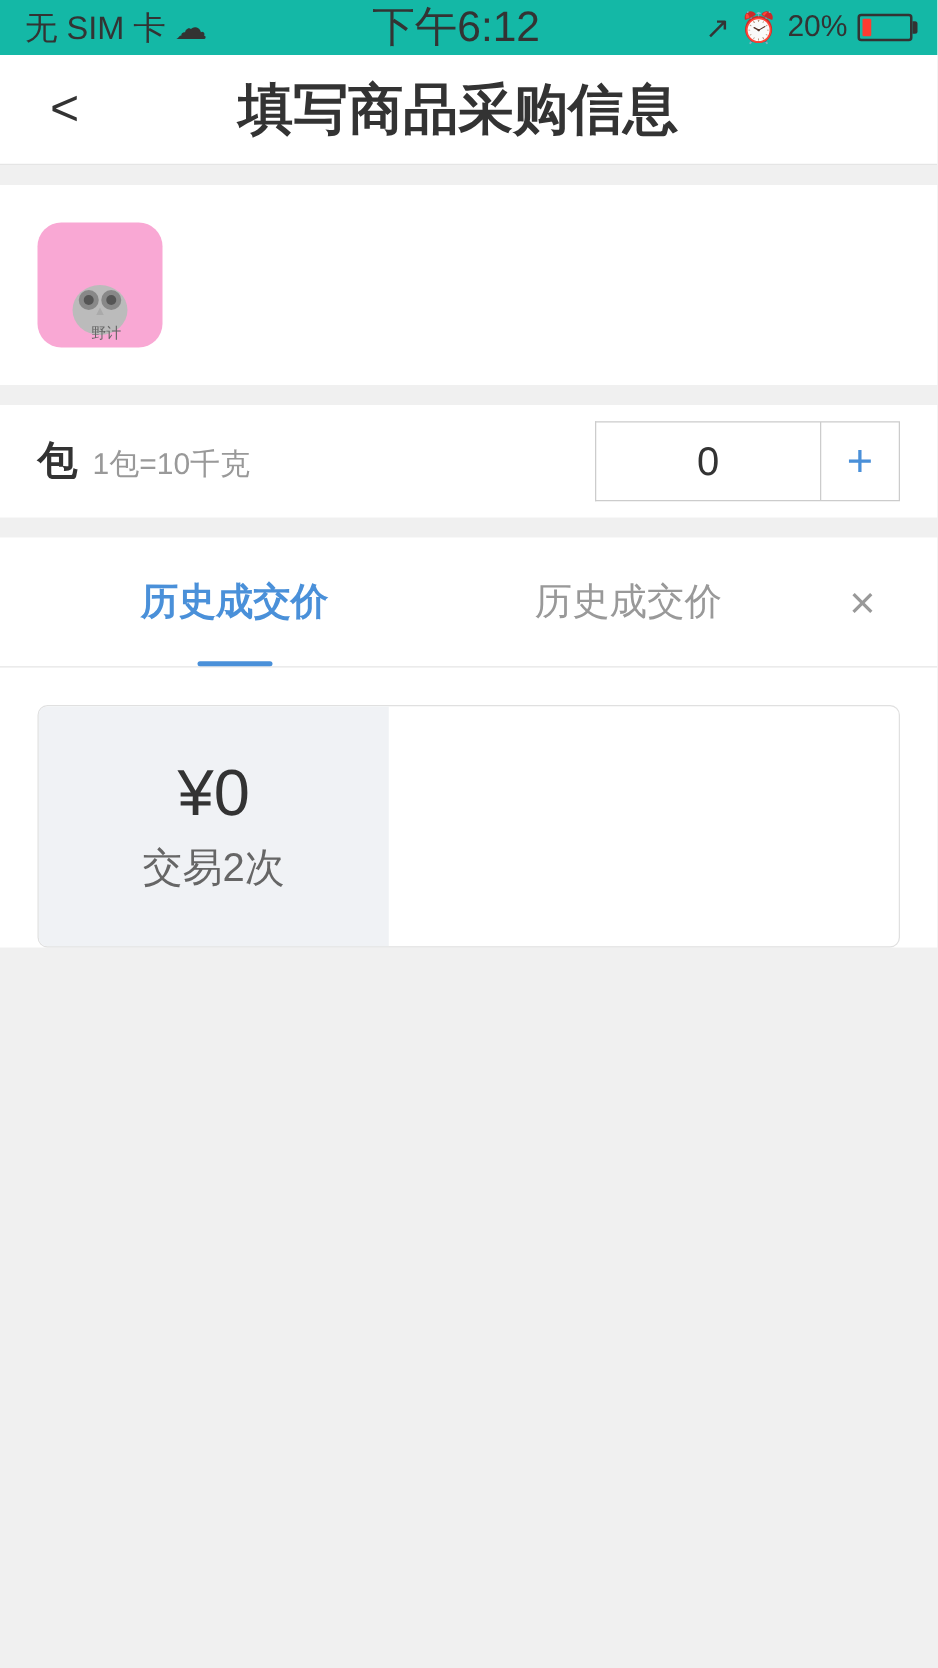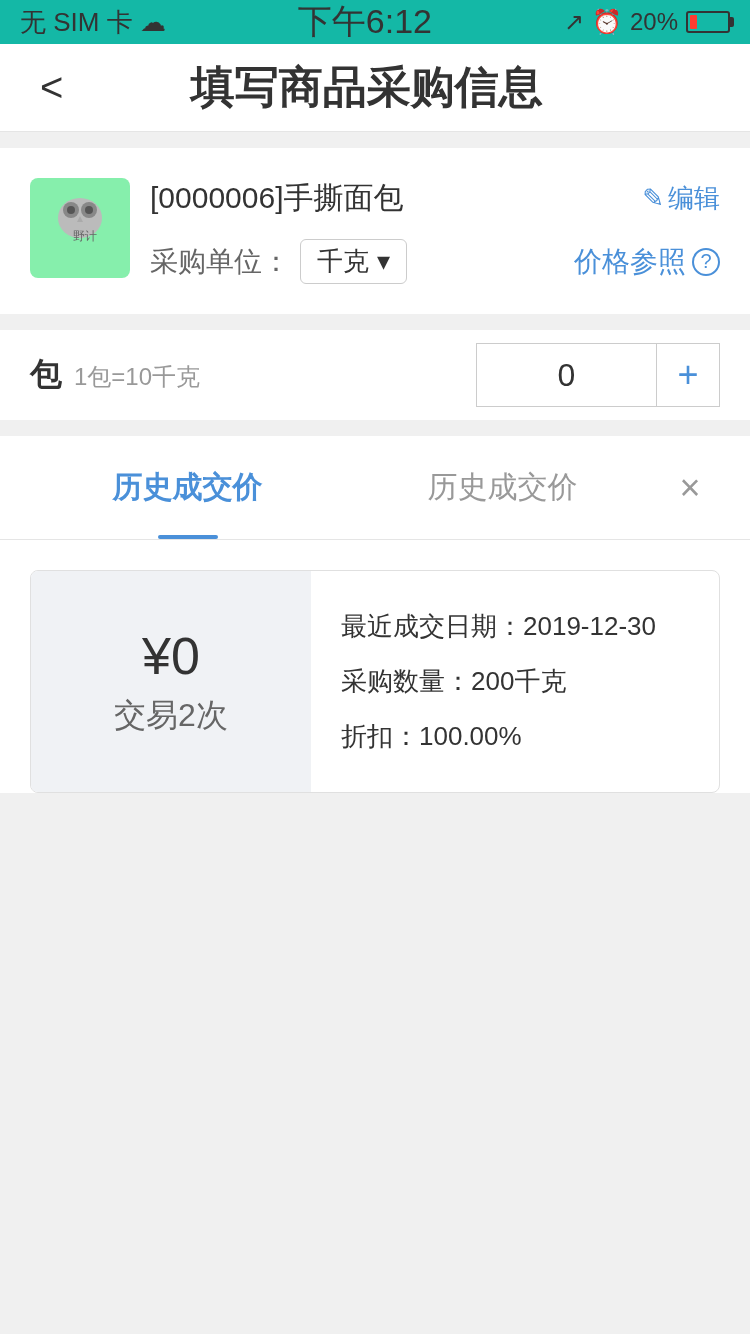--- a/index.html
+++ b/index.html
@@ -87,24 +87,24 @@
       padding: 30px;
     }
     .product-row {
       display: flex;
       align-items: flex-start;
       gap: 20px;
     }
     .product-thumb {
       width: 100px;
       height: 100px;
-      background: #86efac;
-      border-radius: 8px;
-      display: flex;
-      align-items: flex-start;
+      background: #f9a8d4;
+      border-radius: 19px;
+      display: flex;
+      align-items: flex-end;
       justify-content: center;
       flex-shrink: 0;
     }
     .product-info {
       flex: 1;
     }
     .product-name-row {
       display: flex;
       justify-content: space-between;
       align-items: center;
@@ -339,42 +339,20 @@
       <svg width="70" height="70" viewBox="0 0 70 70">
         <ellipse cx="35" cy="40" rx="22" ry="20" fill="#bbb"></ellipse>
         <circle cx="26" cy="32" r="8" fill="#888"></circle>
         <circle cx="44" cy="32" r="8" fill="#888"></circle>
         <circle cx="26" cy="32" r="4" fill="#555"></circle>
         <circle cx="44" cy="32" r="4" fill="#555"></circle>
         <polygon points="35,38 32,44 38,44" fill="#aaa"></polygon>
         <text x="28" y="62" font-size="12" fill="#666">野计</text>
       </svg>
     </div>
-    <div class="product-info">
-      <div class="product-name-row">
-        <div class="product-name">[0000006]手撕面包</div>
-        <div class="edit-btn">
-          <span>✎</span>
-          <span>编辑</span>
-        </div>
-      </div>
-      <div class="purchase-unit-row">
-        <div style="display:flex;align-items:center;gap:10px;">
-          <span class="purchase-unit-label">采购单位：</span>
-          <div class="unit-selector">
-            <span>千克</span>
-            <span>▾</span>
-          </div>
-        </div>
-        <div class="price-ref">
-          <span>价格参照</span>
-          <span style="width:28px;height:28px;border:2px solid #4a90d9;border-radius:50%;display:inline-flex;align-items:center;justify-content:center;font-size:20px;color:#4a90d9;">?</span>
-        </div>
-      </div>
-    </div>
   </div>
 </div>
 
 <div class="gray-divider"></div>
 
 <div class="quantity-section">
   <div class="quantity-label-group">
     <span class="qty-unit-label">包</span>
     <span class="qty-conversion">1包=10千克</span>
   </div>
@@ -396,27 +374,16 @@
     <div class="tab-close">×</div>
   </div>
 
   <div class="price-card">
     <div class="price-card-left">
       <div class="price-value">
         <span>¥</span><span>0</span>
       </div>
       <div class="price-times">交易2次</div>
     </div>
-    <div class="price-card-right">
-      <div class="price-detail-row">
-        <span>最近成交日期：</span><span>2019-12-30</span>
-      </div>
-      <div class="price-detail-row">
-        <span>采购数量：</span><span>200千克</span>
-      </div>
-      <div class="price-detail-row">
-        <span>折扣：</span><span>100.00%</span>
-      </div>
-    </div>
   </div>
 </div>
 
 <div class="main-content"></div>
 
 </body></html>

